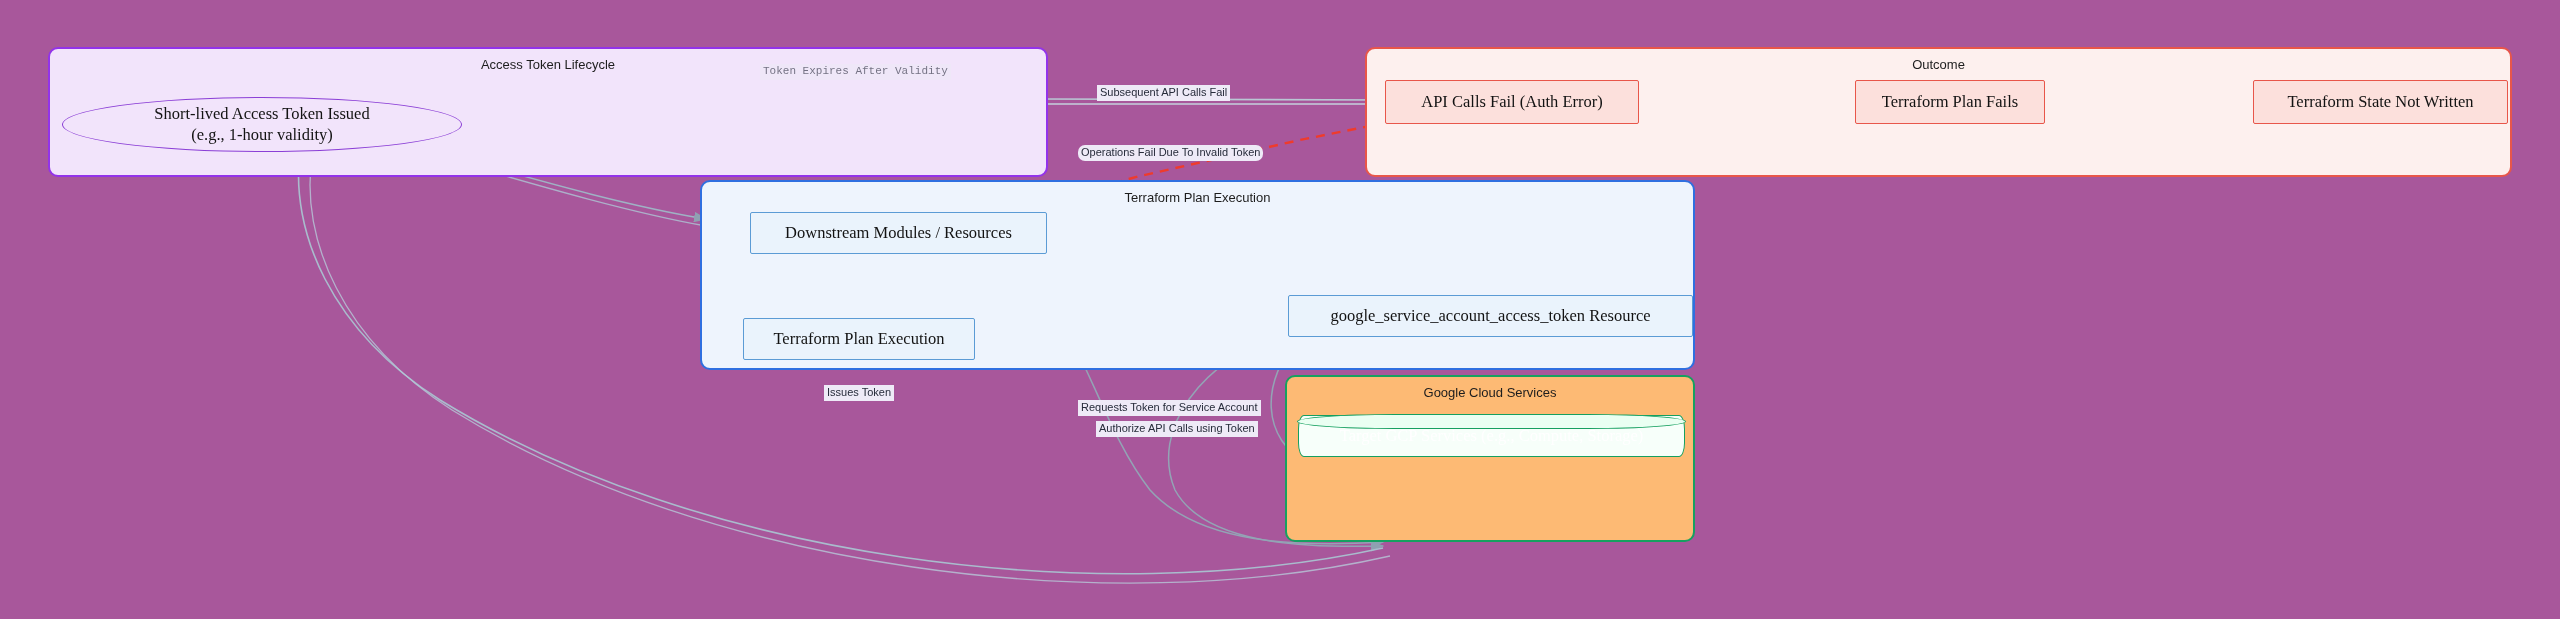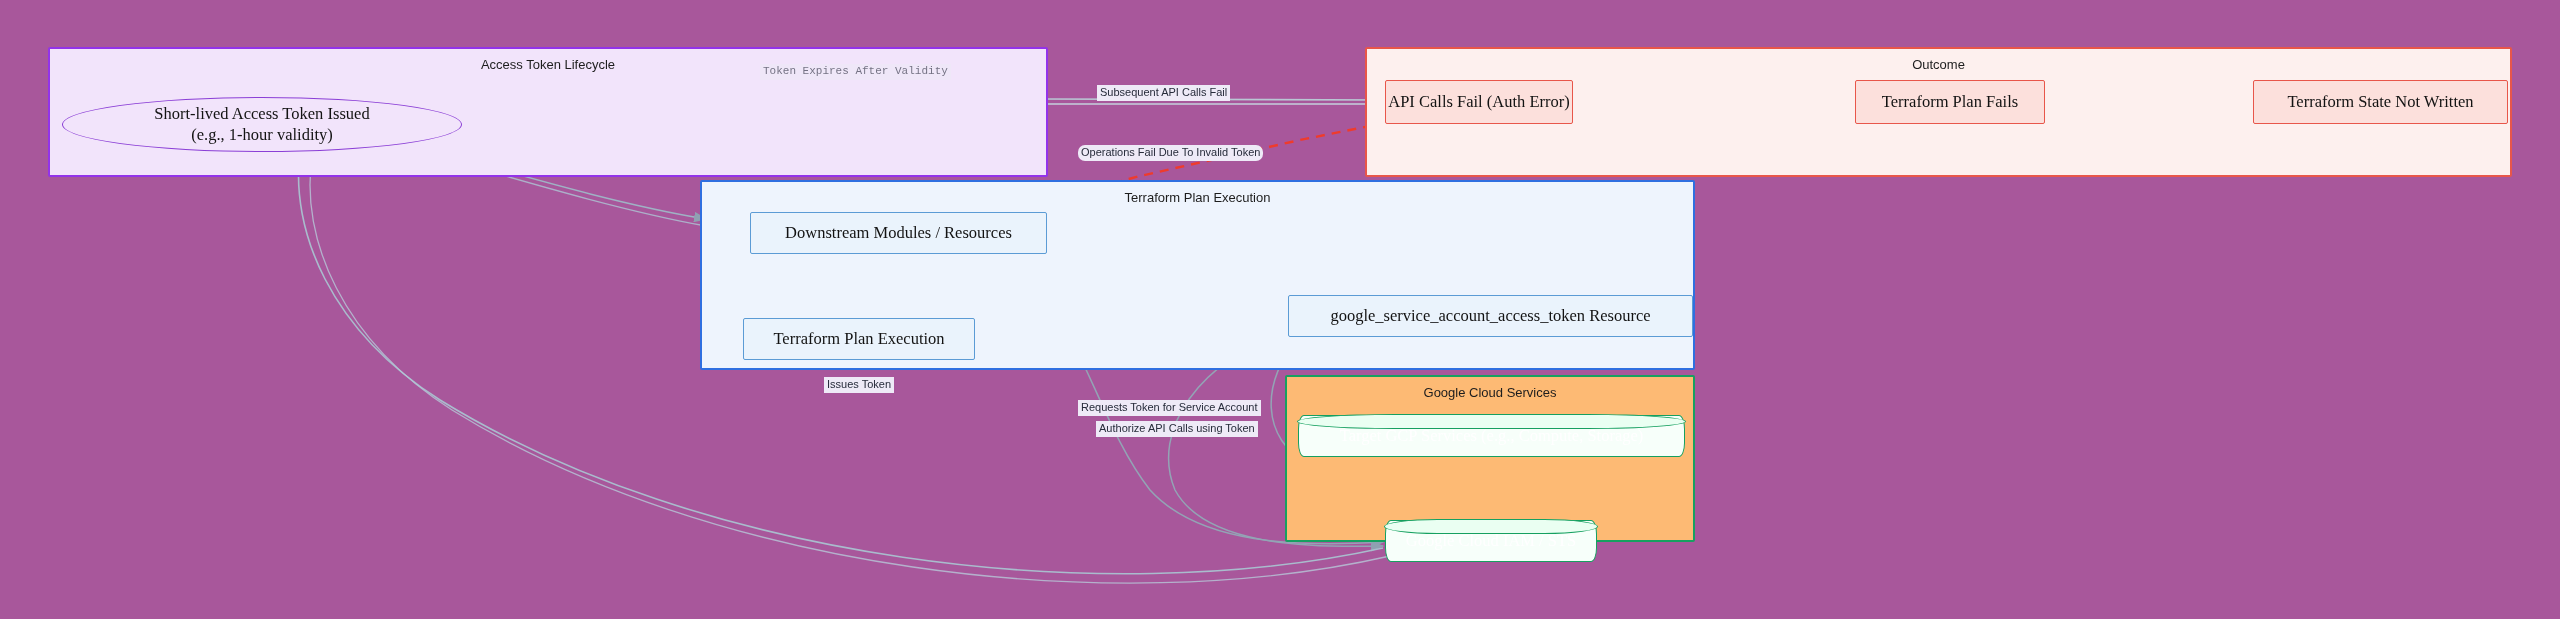--- a/index.html
+++ b/index.html
@@ -7,21 +7,21 @@
     width:2560px;height:619px;
     background:#a8579b;
     font-family:"Liberation Sans", sans-serif;
     overflow:hidden;
     position:relative;
   }
   #canvas{position:absolute;inset:0;width:2560px;height:619px;}
   .svg-layer{position:absolute;top:0;left:0;width:2560px;height:619px;}
 
   
-  .cluster{position:absolute;border-radius:2px;box-sizing:border-box;}
+  .cluster{position:absolute;border-radius:10px;box-sizing:border-box;}
   .cluster-title{
     position:absolute;top:8px;left:0;width:100%;
     text-align:center;font-size:13px;color:#1d1d1d;
     font-family:"Liberation Sans", sans-serif;
   }
 
   #cluster-lifecycle{
     left:48px;top:47px;width:1000px;height:130px;
     background:#f2e4fb;border:2.5px solid #9333ea;
   }
@@ -54,21 +54,21 @@
     border-radius:50%/50%;font-size:16.5px;
   }
   #n-token-expires{
     left:680px;top:74px;width:360px;height:50px;
     font-size:17px;color:#e8564a;
   }
   #n-token-expires .diamond-label{position:relative;z-index:2;}
   #n-token-expires svg{position:absolute;top:0;left:0;}
 
   #n-api-fail{
-    left:1385px;top:80px;width:188px;height:44px;
+    left:1385px;top:80px;width:254px;height:44px;
     border:1.5px solid #e8564a;background:#fce0dc;font-size:16.5px;
   }
   #n-tf-plan-fails{
     left:1855px;top:80px;width:190px;height:44px;
     border:1.5px solid #e8564a;background:#fce0dc;font-size:16.5px;
   }
   #n-tf-state{
     left:2253px;top:80px;width:255px;height:44px;
     border:1.5px solid #e8564a;background:#fce0dc;font-size:16.5px;
   }
@@ -113,21 +113,21 @@
     font-family:"Liberation Sans", sans-serif;
     padding:1px 3px;
     white-space:nowrap;
     line-height:1.25;
     box-sizing:border-box;
   }
   .edge-label.dim{opacity:.62;}
   #lbl-token-expires-after{left:760px;top:64px;font-family:Liberation Mono, monospace;}
   #lbl-subsequent{left:1097px;top:85px;}
   #lbl-operations-fail{left:1078px;top:145px;border-radius:7px;}
-  #lbl-issues-token{left:824px;top:377px;}
+  #lbl-issues-token{left:824px;top:385px;}
   #lbl-requests-token{left:1078px;top:400px;}
   #lbl-authorize{left:1096px;top:421px;}
 </style>
 </head>
 <body>
 
 <div id="canvas">
 
   <svg class="svg-layer" viewBox="0 0 2560 619">
     <defs>
@@ -215,25 +215,20 @@
   <div class="node rect" id="n-gsa-token">
     <span>google_service_account_access_token Resource</span>
   </div>
 
   <div class="cyl" id="n-gcp-target">
     <div class="cyl-body"></div>
     <div class="cyl-top"></div>
     <div class="cyl-text">Target GCP Services (e.g., Compute, Storage)</div>
   </div>
 
-  <div class="cyl" id="n-gcp-iam">
-    <div class="cyl-body"></div>
-    <div class="cyl-top"></div>
-    <div class="cyl-text">Google Cloud IAM / STS</div>
-  </div>
 
   <div class="edge-label dim" id="lbl-token-expires-after">Token Expires After Validity</div>
   <div class="edge-label" id="lbl-subsequent">Subsequent API Calls Fail</div>
   <div class="edge-label" id="lbl-operations-fail">Operations Fail Due To Invalid Token</div>
   <div class="edge-label" id="lbl-issues-token">Issues Token</div>
   <div class="edge-label" id="lbl-requests-token">Requests Token for Service Account</div>
   <div class="edge-label" id="lbl-authorize">Authorize API Calls using Token</div>
 
 </div>
 

